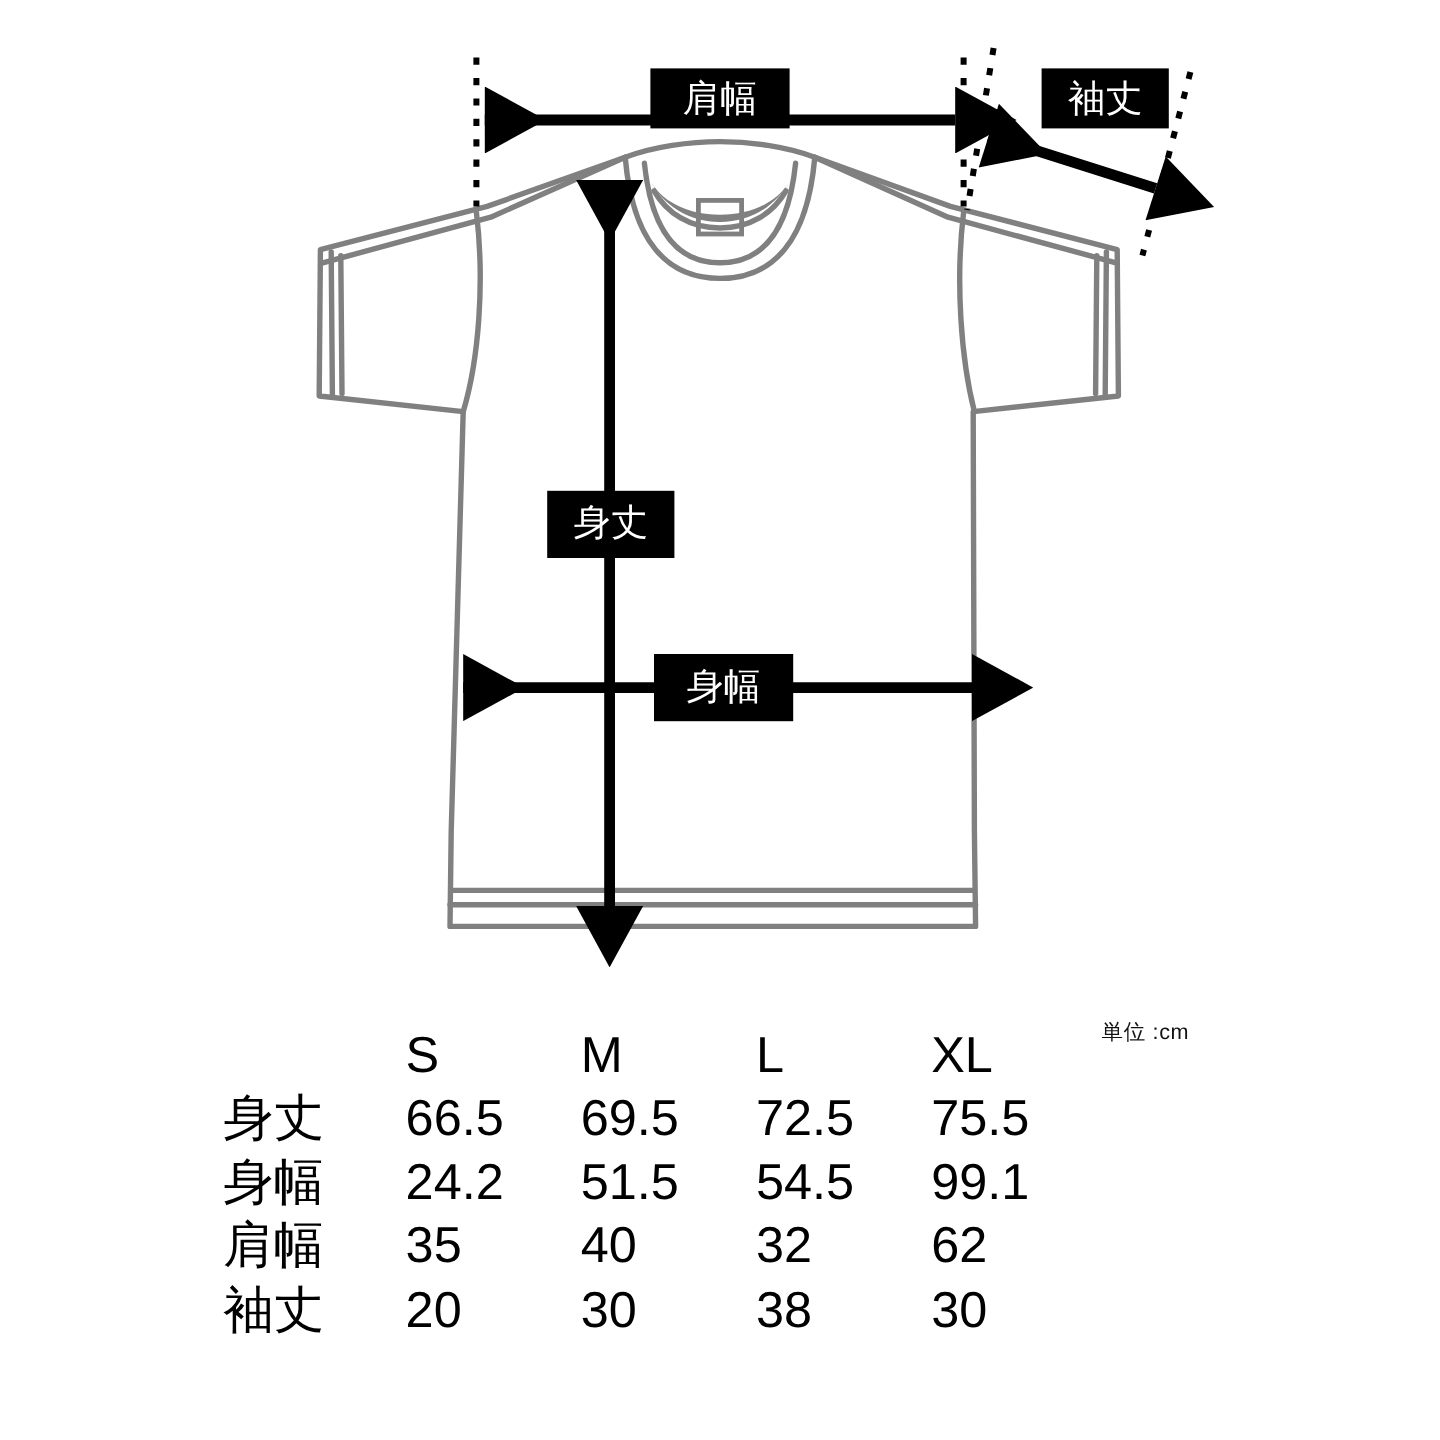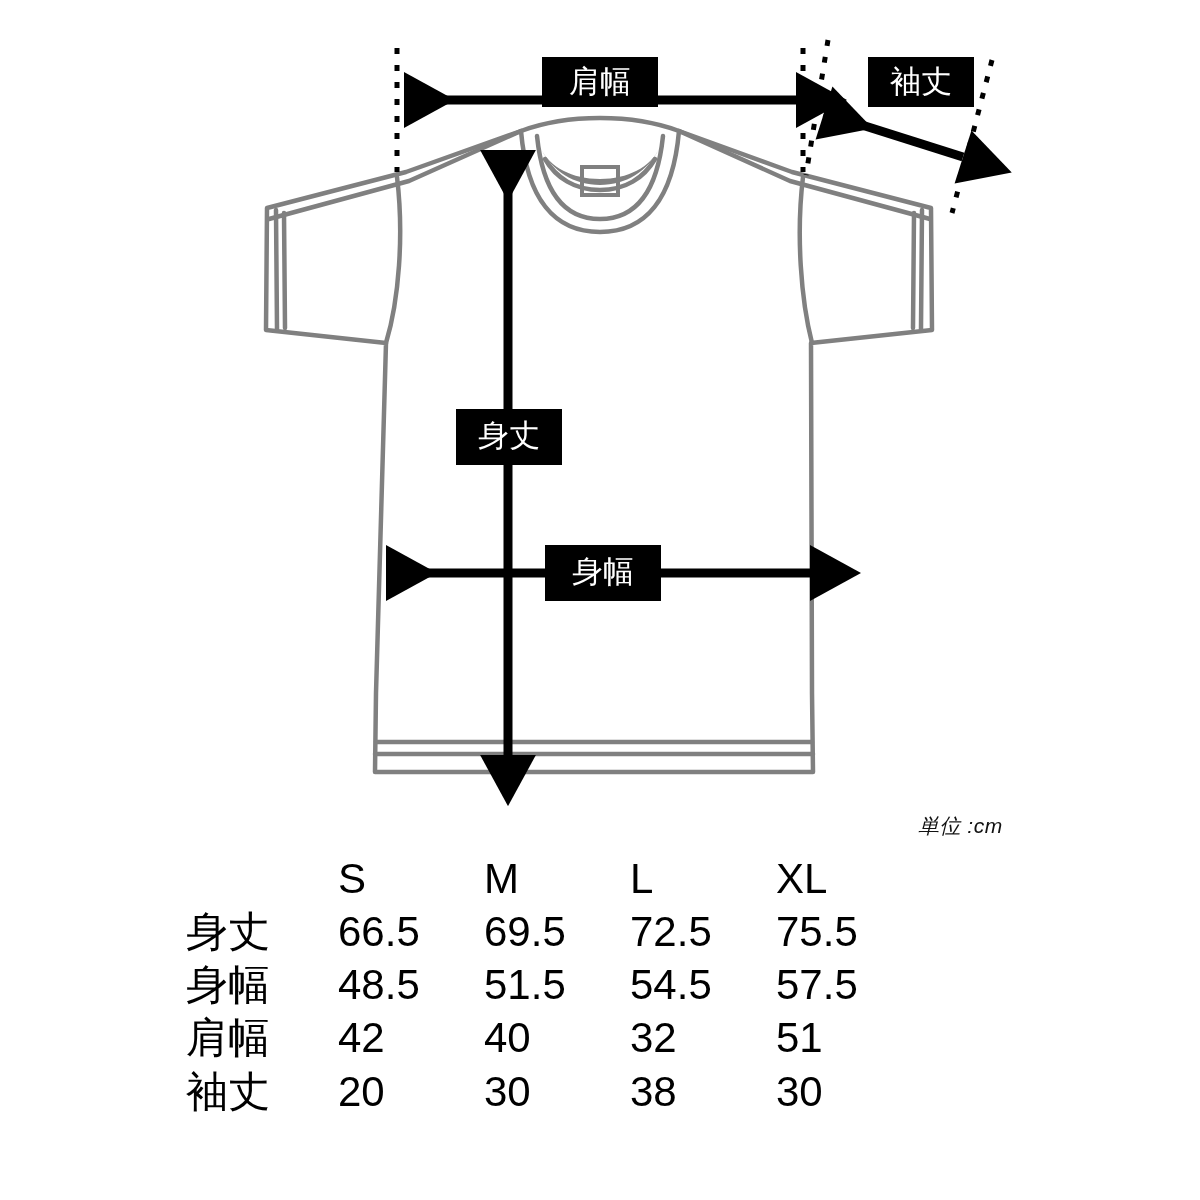--- a/index.html
+++ b/index.html
@@ -30,26 +30,25 @@
   .dim-label {
     font-size: 31px;
     fill: #ffffff;
     font-family: "Liberation Sans", "DejaVu Sans", sans-serif;
     dominant-baseline: middle;
     text-anchor: middle;
   }
   #unit-note {
     position: absolute;
     left: 918px;
-    top: 812px;
-    font-size: 21px;
+    top: 848px;
+    font-size: 18px;
     color: #111111;
     letter-spacing: 0.5px;
     white-space: nowrap;
-    font-style: italic;
   }
   #size-table {
     position: absolute;
     left: 186px;
     top: 852px;
     border-collapse: collapse;
     font-size: 42px;
     color: #000000;
     font-family: "Liberation Sans", "DejaVu Sans", sans-serif;
   }
@@ -186,31 +185,31 @@
     <tbody>
       <tr>
         <td class="rowhead">身丈</td>
         <td class="cell">66.5</td>
         <td class="cell">69.5</td>
         <td class="cell">72.5</td>
         <td class="cell">75.5</td>
       </tr>
       <tr>
         <td class="rowhead">身幅</td>
-        <td class="cell">48.5</td>
+        <td class="cell">24.2</td>
         <td class="cell">51.5</td>
         <td class="cell">54.5</td>
-        <td class="cell">57.5</td>
+        <td class="cell">99.1</td>
       </tr>
       <tr>
         <td class="rowhead">肩幅</td>
-        <td class="cell">42</td>
+        <td class="cell">35</td>
         <td class="cell">40</td>
         <td class="cell">32</td>
-        <td class="cell">51</td>
+        <td class="cell">62</td>
       </tr>
       <tr>
         <td class="rowhead">袖丈</td>
         <td class="cell">20</td>
         <td class="cell">30</td>
         <td class="cell">38</td>
         <td class="cell">30</td>
       </tr>
     </tbody>
   </table>

